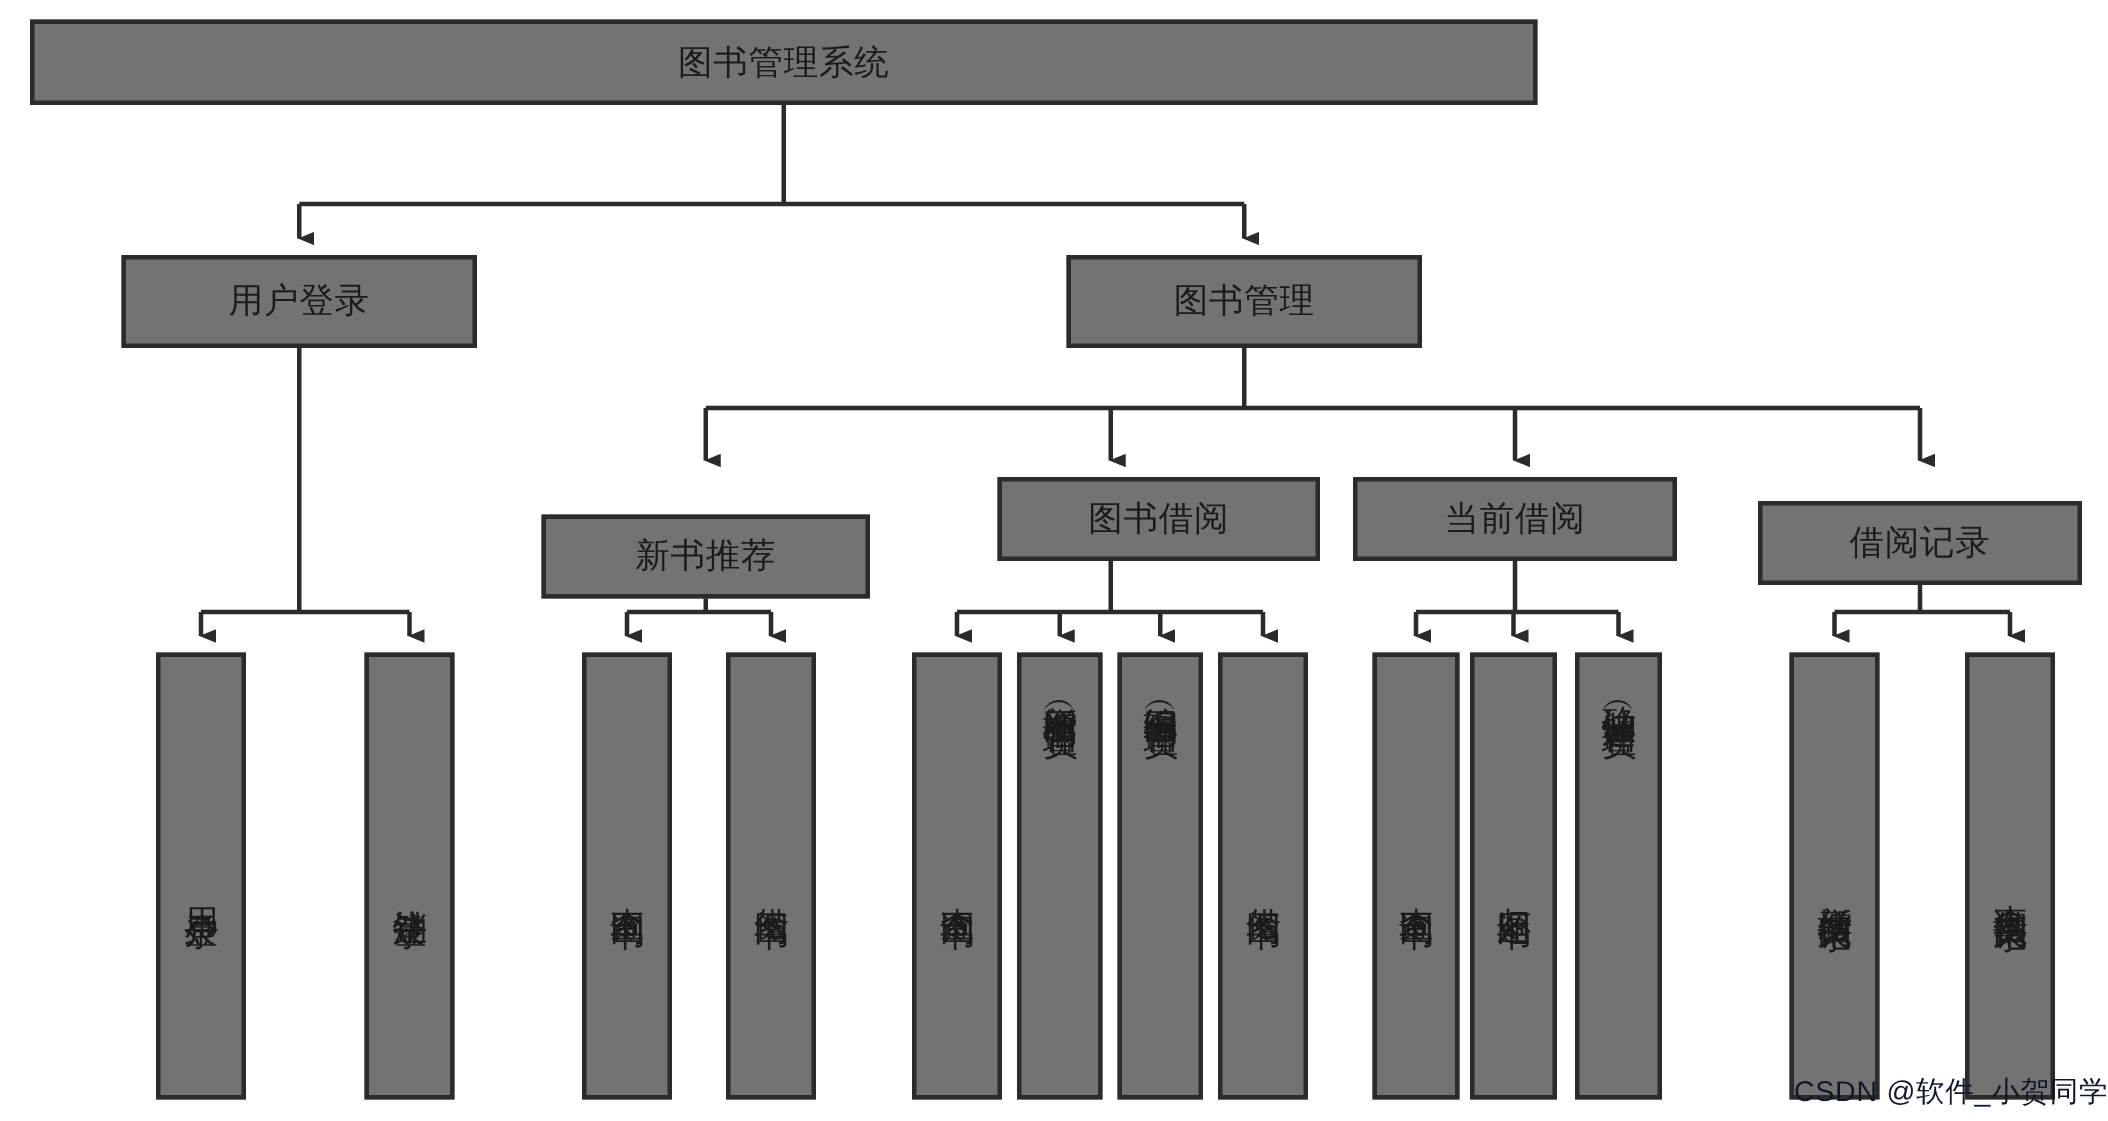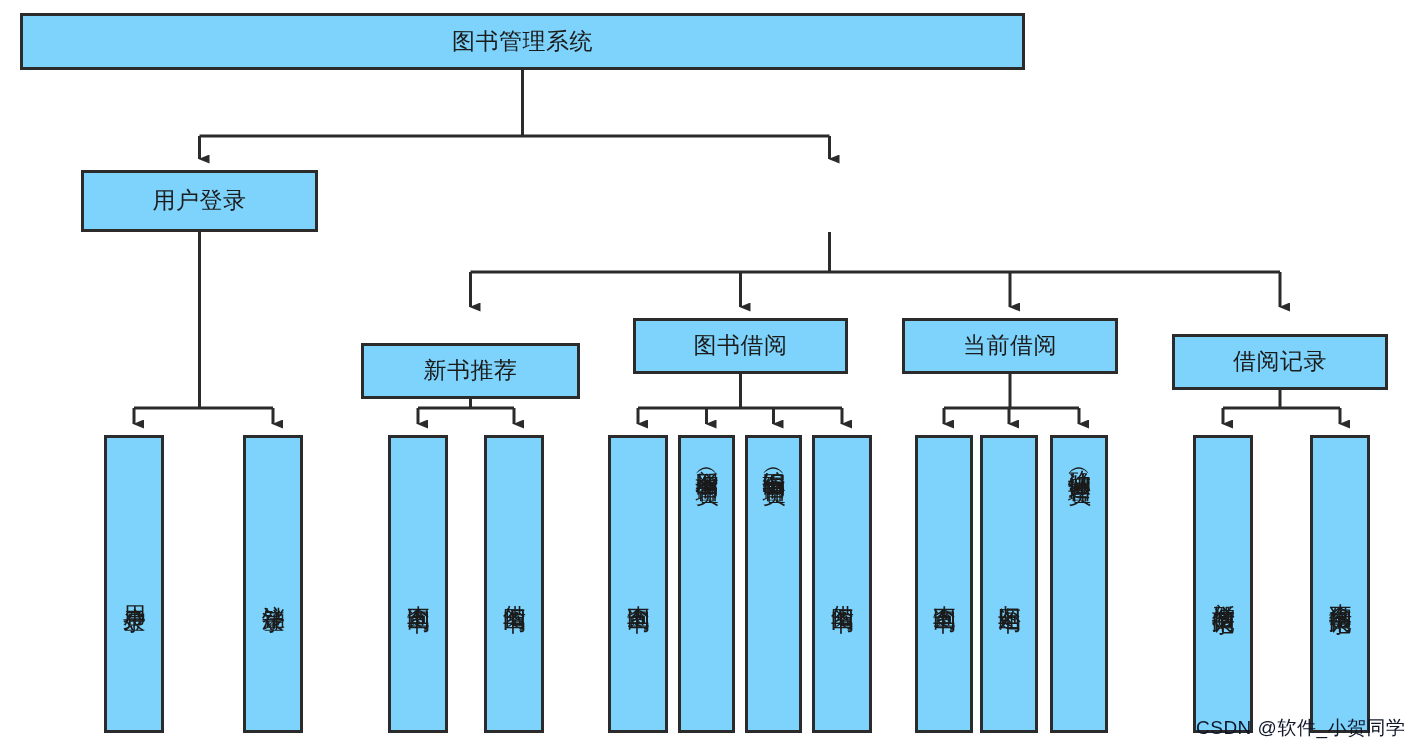--- a/index.html
+++ b/index.html
@@ -23,21 +23,21 @@
     left: 0;
     top: 0;
     width: 1405px;
     height: 747px;
     pointer-events: none;
   }
   .node {
     position: absolute;
     box-sizing: border-box;
     border: 3px solid #2b2b2b;
-    background: #7dd3fc;
+    background: #737373;
     display: flex;
     align-items: center;
     justify-content: center;
     color: #1b1b1b;
     overflow: hidden;
     font-family: Liberation Serif, serif;
   }
   .node-label {
     display: block;
     text-align: center;
@@ -123,25 +123,28 @@
       </g>
   </svg>
 
   <div class="node horiz" style="left: 20px; top: 13px; width: 1005px; height: 57px;">
     <span class="node-label">图书管理系统</span>
   </div>
 
   <div class="node horiz" style="left: 81px; top: 170px; width: 237px; height: 62px;">
     <span class="node-label">用户登录</span>
   </div>
+  <div class="node horiz" style="left: 711px; top: 170px; width: 237px; height: 62px;">
+    <span class="node-label">图书管理</span>
+  </div>
 
   <div class="node horiz" style="left: 361px; top: 318px; width: 219px; height: 56px; margin-top: 25px;">
     <span class="node-label">新书推荐</span>
   </div>
-  <div class="node horiz" style="left: 633px; top: 318px; width: 215px; height: 56px;">
+  <div class="node horiz" style="left: 665px; top: 318px; width: 215px; height: 56px;">
     <span class="node-label">图书借阅</span>
   </div>
   <div class="node horiz" style="left: 902px; top: 318px; width: 216px; height: 56px;">
     <span class="node-label">当前借阅</span>
   </div>
   <div class="node horiz" style="left: 1172px; top: 318px; width: 216px; height: 56px; margin-top: 16px;">
     <span class="node-label">借阅记录</span>
   </div>
 
   <div class="node vert mid" style="left: 104px; top: 435px; width: 60px; height: 298px;">

